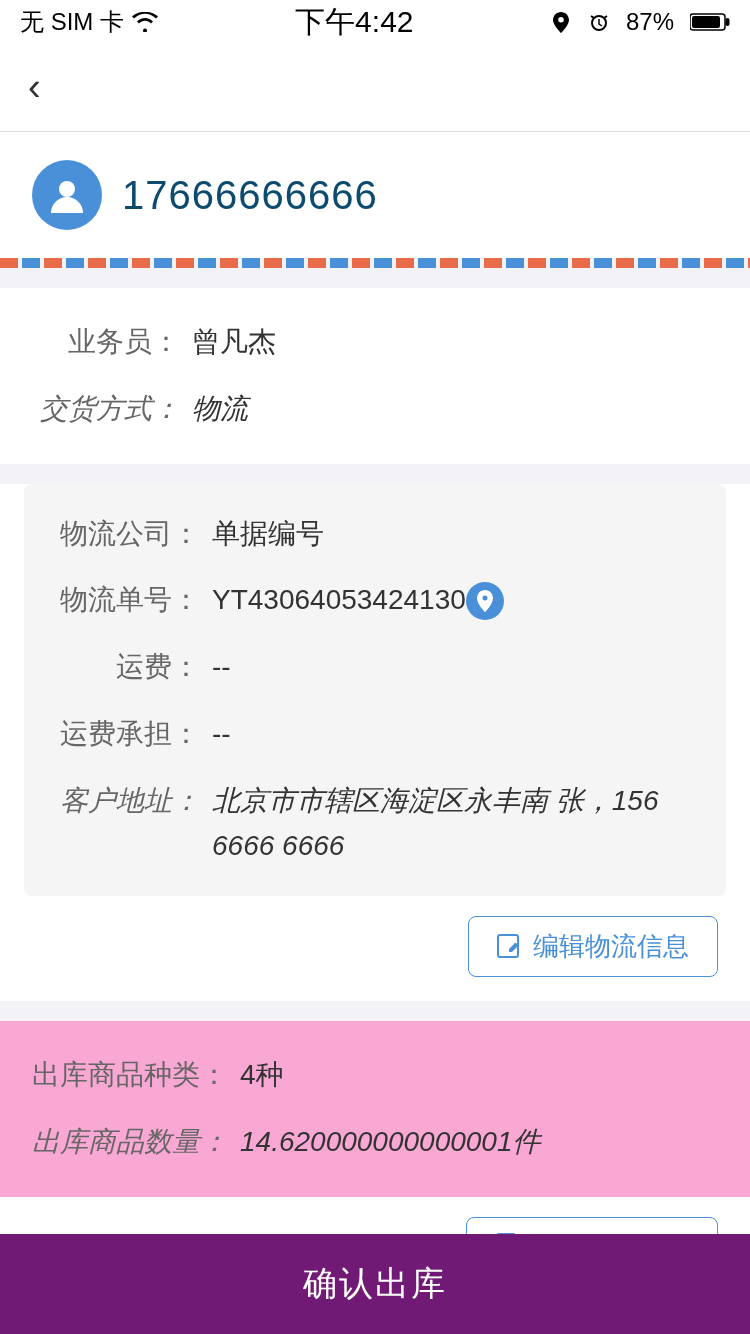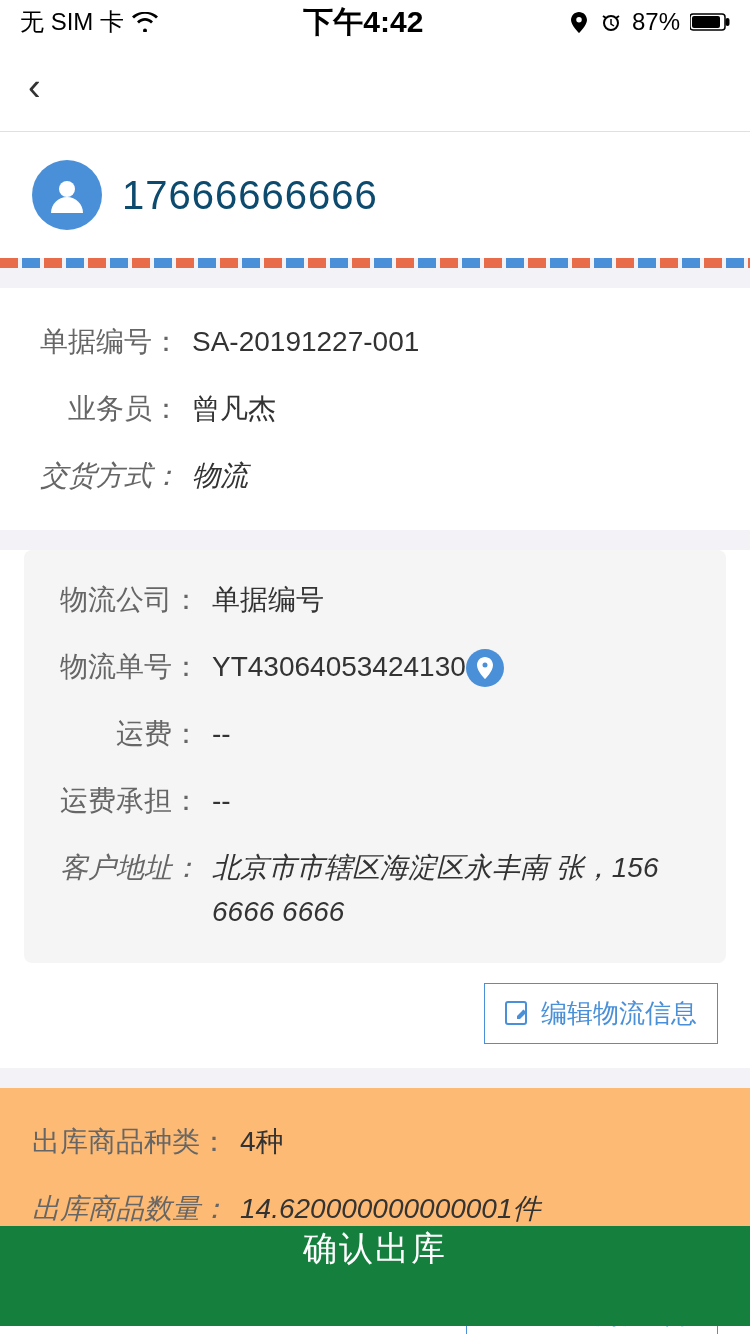--- a/index.html
+++ b/index.html
@@ -20,22 +20,22 @@
       height: 44px;
       background: #fff;
       display: flex;
       align-items: center;
       justify-content: space-between;
       padding: 0 20px;
       font-size: 24px;
       color: #000;
     }
     .status-left { display: flex; align-items: center; }
-    .status-center { font-size: 30px; font-weight: 700; }
-    .status-right { display: flex; align-items: center; gap: 10px; font-size: 24px; }
+    .status-center { font-size: 30px; font-weight: 400; }
+    .status-right { display: flex; align-items: center; gap: 16px; font-size: 24px; }
 
     
     .nav-bar {
       width: 750px;
       height: 88px;
       background: #fff;
       display: flex;
       align-items: center;
       justify-content: center;
       position: relative;
@@ -147,39 +147,39 @@
       display: flex;
       justify-content: flex-end;
       padding: 20px 32px 24px 32px;
       background: #fff;
     }
     .edit-btn {
       border: 1.5px solid #4a90d9;
       background: #fff;
       color: #4a90d9;
       font-size: 26px;
-      padding: 12px 20px;
-      border-radius: 0;
+      padding: 12px 28px;
+      border-radius: 8px;
       display: flex;
       align-items: center;
       gap: 10px;
       cursor: pointer;
     }
     .edit-icon-svg { width: 26px; height: 26px; }
 
     
     .gray-sep {
       width: 100%;
       height: 20px;
       background: #f2f2f7;
     }
 
     
     .product-section {
-      background: #fdba74;
+      background: #f9a8d4;
       padding: 32px 32px;
     }
 
     
     .view-btn-row {
       display: flex;
       justify-content: flex-end;
       padding: 20px 32px 24px 32px;
       background: #fff;
     }
@@ -192,27 +192,27 @@
       border-radius: 8px;
       display: flex;
       align-items: center;
       gap: 10px;
       cursor: pointer;
     }
 
     
     .confirm-btn-bar {
       position: fixed;
-      bottom: 8px;
+      bottom: 0;
       left: 0;
       width: 750px;
       height: 100px;
-      background: #15803d;
-      display: flex;
-      align-items: flex-start;
+      background: #701a75;
+      display: flex;
+      align-items: center;
       justify-content: center;
       cursor: pointer;
     }
     .confirm-btn-text {
       color: #fff;
       font-size: 34px;
       font-weight: 500;
       letter-spacing: 2px;
     }
   </style>
@@ -257,24 +257,20 @@
       <circle cx="22" cy="16" r="8" fill="#fff"></circle>
       <path d="M6 40c0-8.8 7.2-16 16-16s16 7.2 16 16" fill="#fff"></path>
     </svg>
   </div>
   <span class="user-phone">17666666666</span>
 </div>
 
 <div class="dashed-divider"></div>
 
 <div class="section-card">
-  <div class="info-row">
-    <span class="info-label">单据编号：</span>
-    <span class="info-value">SA-20191227-001</span>
-  </div>
   <div class="info-row">
     <span class="info-label">业务员：</span>
     <span class="info-value">曾凡杰</span>
   </div>
   <div class="info-row">
     <span class="info-label">交货方式：</span>
     <span class="info-value">物流</span>
   </div>
 </div>
 

